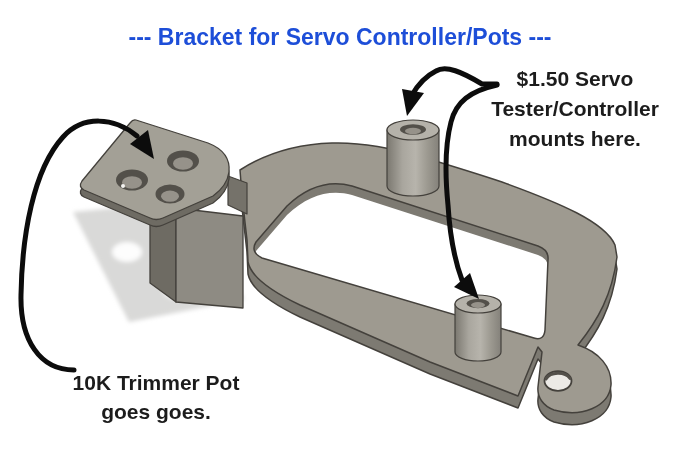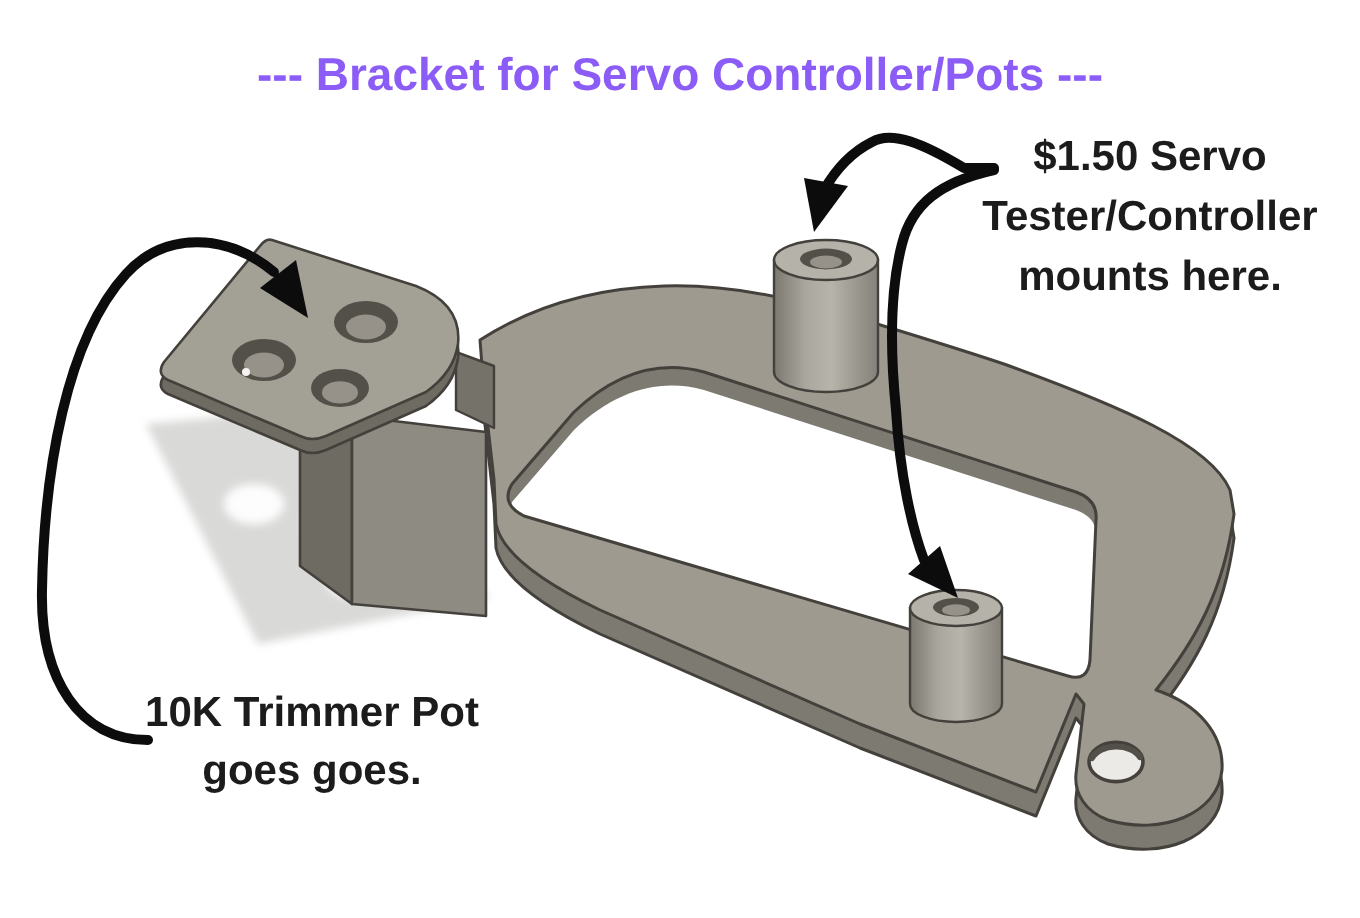--- a/index.html
+++ b/index.html
@@ -3,29 +3,29 @@
 <meta charset="utf-8">
 <style>
   html,body{margin:0;padding:0;background:#fff;}
   #stage{
     position:relative;width:680px;height:459px;overflow:hidden;
     background:#ffffff;
     font-family:"Liberation Sans",sans-serif;
   }
   .fig-title{
     position:absolute;top:24px;left:0;right:0;
-    text-align:center;font-size:23px;font-weight:bold;color:#8b5cf6;
+    text-align:center;font-size:23px;font-weight:bold;color:#1d4ed8;
     letter-spacing:0px;
   }
   .callout{
     position:absolute;font-weight:bold;color:#1c1c1c;text-align:center;
   }
   .callout span{display:block;}
   #callout-servo{left:452px;top:64px;width:246px;font-size:21px;line-height:30px;}
-  #callout-pot{left:56px;top:342px;width:200px;font-size:21px;line-height:29px;}
+  #callout-pot{left:56px;top:368px;width:200px;font-size:21px;line-height:29px;}
   svg{position:absolute;top:0;left:0;}
 </style>
 </head>
 <body>
 
 <div id="stage">
 
   <svg width="680" height="459" viewBox="0 0 680 459">
     <defs>
       <linearGradient id="cylGrad" x1="0" y1="0" x2="1" y2="0">

